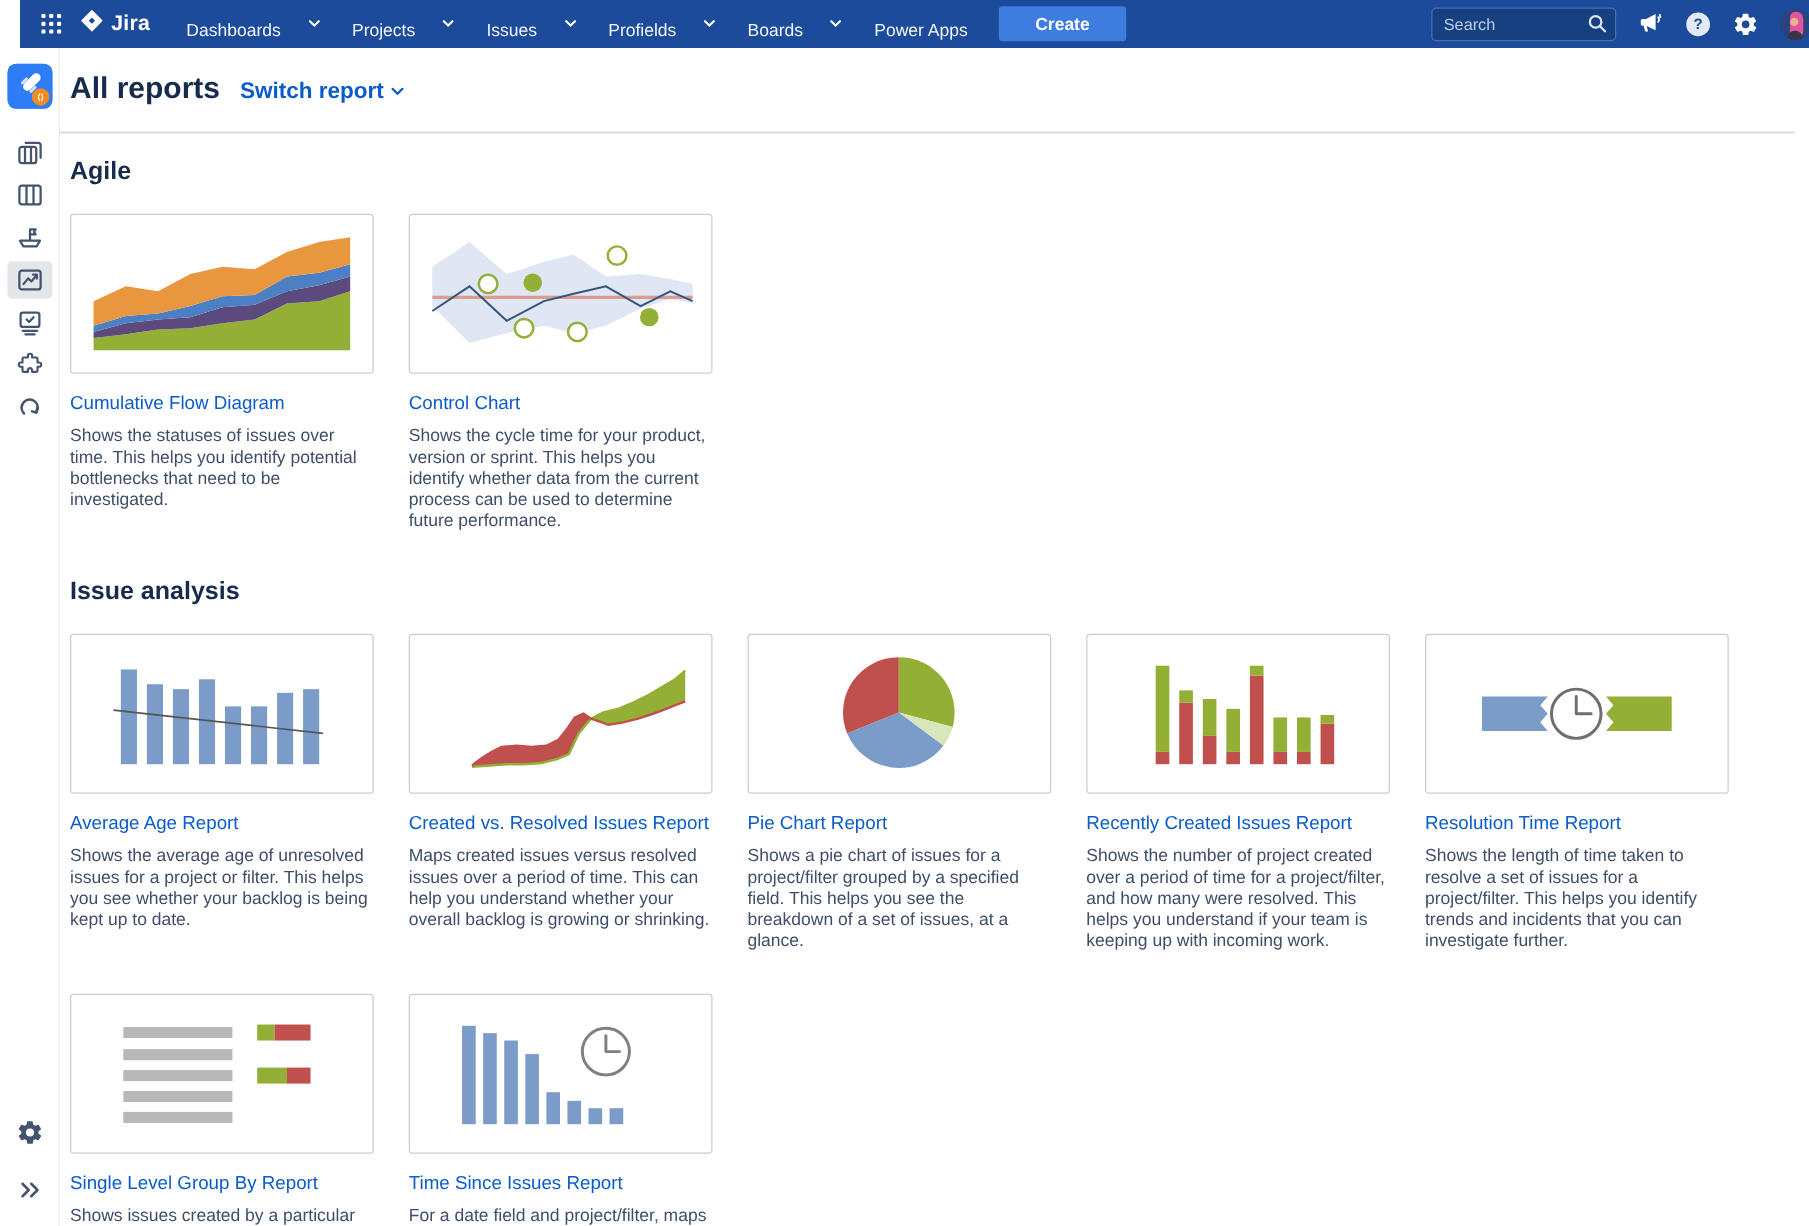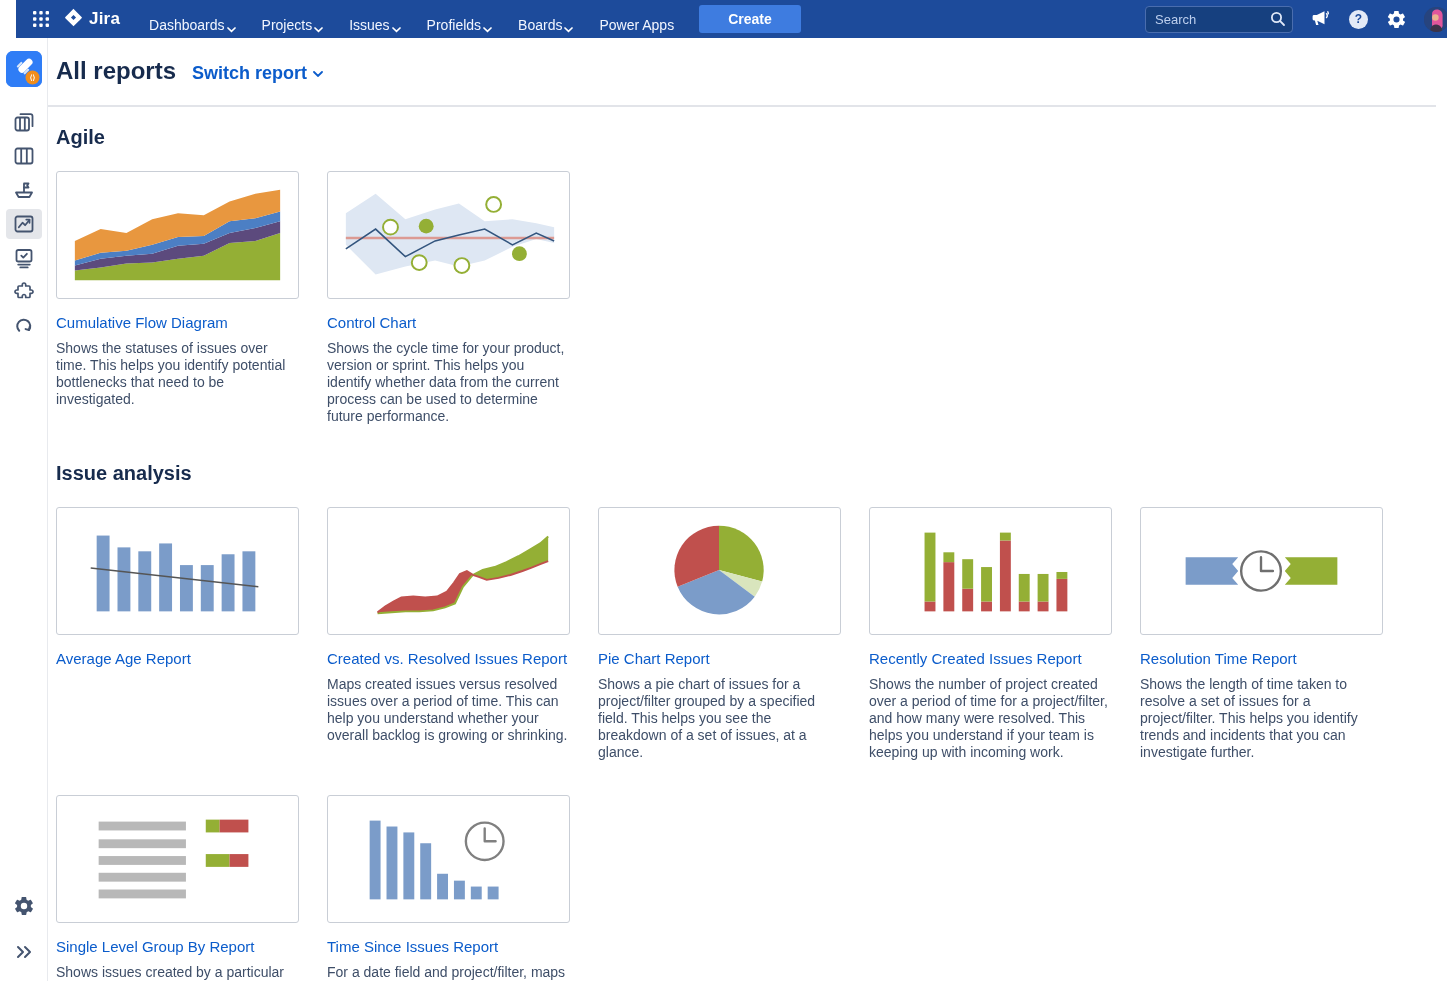--- a/index.html
+++ b/index.html
@@ -7,22 +7,22 @@
     font-family:"Liberation Sans", sans-serif; }
 
   
   .navbar { position:fixed; top:0; left:16px; width:1447px; height:38px;
     background:#1d4b9b; display:flex; align-items:center; z-index:50; }
   .nav-left { display:flex; align-items:center; gap:0; }
   .appgrid { width:24px; height:24px; margin:0 10px 0 13px; display:flex;
     align-items:center; justify-content:center; cursor:pointer; border-radius:3px; }
   .logo { display:flex; align-items:center; gap:5px; margin-right:16px; cursor:pointer; }
   .logo-text { color:#fff; font-size:17px; font-weight:700; letter-spacing:.2px; }
-  .menu-item { display:flex; align-items:flex-end; gap:2px; color:#f2f6ff;
-    font-size:14px; font-weight:500; padding:5px 13px; height:38px; cursor:pointer; }
+  .menu-item { display:flex; align-items:flex-start; gap:22px; color:#f2f6ff;
+    font-size:14px; font-weight:500; padding:16px 13px; height:38px; cursor:pointer; }
   .create-btn { margin-left:12px; background:#3e7ce0; color:#fff; border:none;
     font-family:inherit; font-size:14px; font-weight:600; padding:6px 29px;
     border-radius:3px; cursor:pointer; }
   .nav-right { margin-left:auto; display:flex; align-items:center; gap:17px;
     padding-right:14px; }
   .search-wrap { position:relative; width:148px; }
   .search-wrap input { width:148px; height:27px; background:#16407f;
     border:1px solid #4a6dae; border-radius:4px; color:#fff; font-family:inherit;
     font-size:13px; padding:0 28px 0 9px; outline:none; }
   .search-wrap input::placeholder { color:#bdcfee; }
@@ -305,20 +305,21 @@
                 <rect x="103" y="36" width="13" height="69"></rect>
               <rect x="124" y="58" width="13" height="47"></rect>
                 <rect x="145" y="58" width="13" height="47"></rect>
               <rect x="166" y="47" width="13" height="58"></rect>
                 <rect x="187" y="44" width="13" height="61"></rect>
             </g>
             <line x1="34" y1="61" x2="203" y2="80" stroke="#555" stroke-width="1.4"></line>
           </svg>
         </a>
         <a class="card-title">Average Age Report</a>
+        <p class="card-desc">Shows the average age of unresolved issues for a project or filter. This helps you see whether your backlog is being kept up to date.</p>
       </div>
 
       <div class="card">
         <a class="thumb">
           <svg width="241" height="126" viewBox="0 0 243 128" preserveAspectRatio="none">
             <polygon fill="#c0504d" points="50,106 58,100 66,95 74,91 86,90 98,91 110,90 120,85 127,76 133,67 140,64 146,68 136,80 128,97 118,101 106,104 92,105 78,105 64,106 50,107"></polygon>
             <polygon fill="#94af35" points="146,68 156,63 168,60 180,55 192,49 204,42 214,36 222,29 222,54 214,57 204,61 196,64 184,68 172,71 160,73 152,70"></polygon>
             <polyline fill="none" stroke="#94af35" stroke-width="2" points="50,107 64,106 78,105 92,105 106,104 118,101 128,97 136,80 146,68 156,63 168,60 180,55 192,49 204,42 214,36 222,29"></polyline>
             <polyline fill="none" stroke="#c0504d" stroke-width="2" points="50,106 58,100 66,95 74,91 86,90 98,91 110,90 120,85 127,76 133,67 140,64 146,68 152,70 160,73 172,71 184,68 196,64 204,61 214,57 222,54"></polyline>
           </svg>

